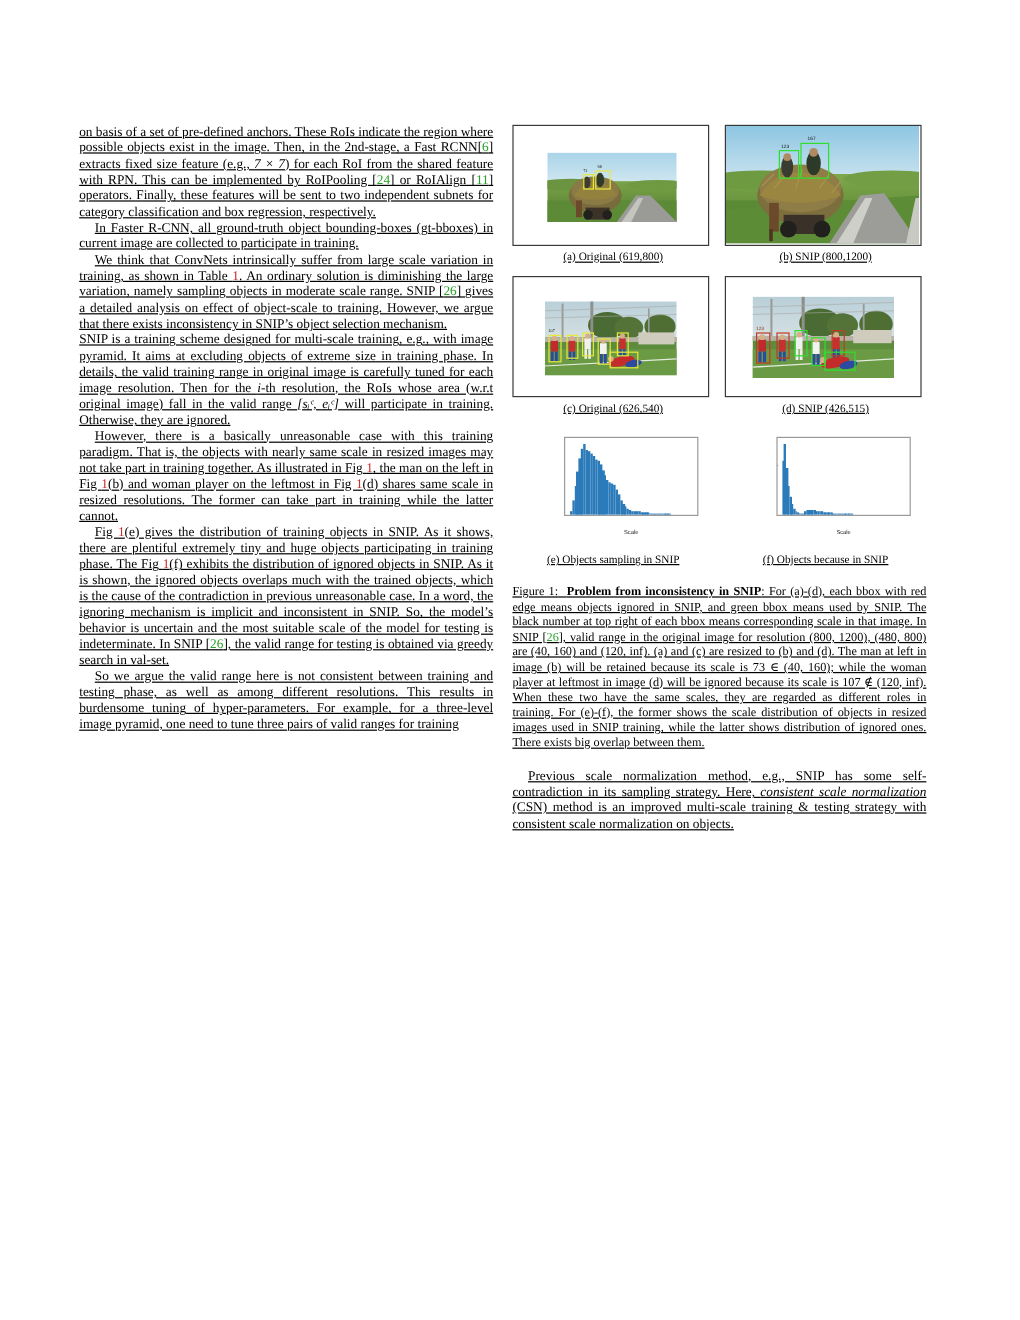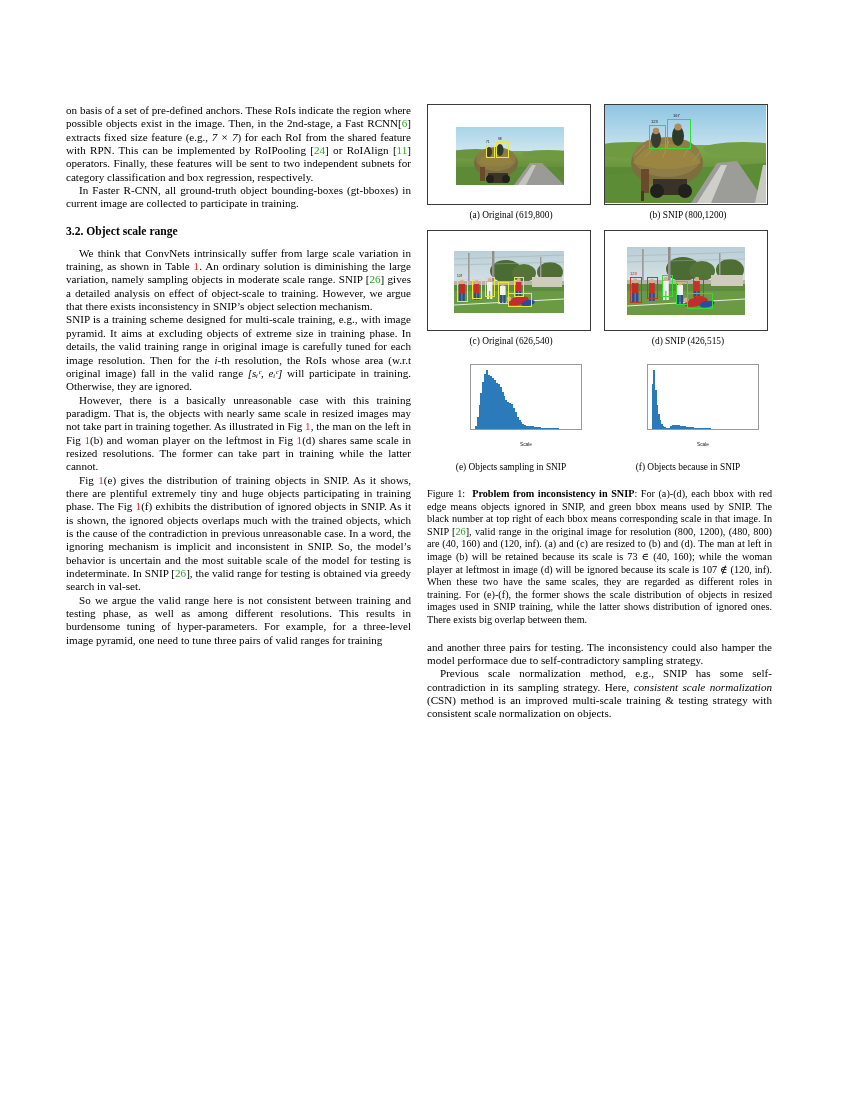--- a/index.html
+++ b/index.html
@@ -20,20 +20,21 @@
     left: 0; top: 0;
     width: 850px;
     height: 1100px;
   }
   .col {
     position: absolute;
     width: 345px;
     text-align: justify;
     font-size: 11.1px;
     line-height: 13.35px;
+    text-decoration: underline;
   }
   .col-left  { left: 66px;  top: 104px; }
   .col-right { left: 427px; top: 104px; }
 
   p {
     margin: 0 0 0 0;
     text-indent: 13px;
     text-align: justify;
   }
   p.noindent { text-indent: 0; }
@@ -182,21 +183,20 @@
 </style>
 </head>
 <body>
 
 <div class="page">
 
   <div class="col col-left">
     <p class="noindent"><span>on basis of a set of pre-defined anchors. These RoIs indicate the region where possible objects exist in the image. Then, in the 2nd-stage, a Fast RCNN[</span><span class="cite-green">6</span><span>] extracts fixed size feature (e.g., </span><span class="mathit">7 × 7</span><span>) for each RoI from the shared feature with RPN. This can be implemented by RoIPooling [</span><span class="cite-green">24</span><span>] or RoIAlign [</span><span class="cite-green">11</span><span>] operators. Finally, these features will be sent to two independent subnets for category classification and box regression, respectively.</span></p>
     <p><span>In Faster R-CNN, all ground-truth object bounding-boxes (gt-bboxes) in current image are collected to participate in training.</span></p>
 
-    <h2 class="section">3.2. Object scale range</h2>
     <p><span>We think that ConvNets intrinsically suffer from large scale variation in training, as shown in Table </span><span class="cite-red">1</span><span>. An ordinary solution is diminishing the large variation, namely sampling objects in moderate scale range. SNIP [</span><span class="cite-green">26</span><span>] gives a detailed analysis on effect of object-scale to training. However, we argue that there exists inconsistency in SNIP’s object selection mechanism.</span></p>
 
     <p class="noindent"><span>SNIP is a training scheme designed for multi-scale training, e.g., with image pyramid. It aims at excluding objects of extreme size in training phase. In details, the valid training range in original image is carefully tuned for each image resolution. Then for the </span><span class="mathit">i</span><span>-th resolution, the RoIs whose area (w.r.t original image) fall in the valid range </span><span class="mathit">[sᵢᶜ, eᵢᶜ]</span><span> will participate in training. Otherwise, they are ignored.</span></p>
     <p><span>However, there is a basically unreasonable case with this training paradigm. That is, the objects with nearly same scale in resized images may not take part in training together. As illustrated in Fig </span><span class="cite-red">1</span><span>, the man on the left in Fig </span><span class="cite-red">1</span><span>(b) and woman player on the leftmost in Fig </span><span class="cite-red">1</span><span>(d) shares same scale in resized resolutions. The former can take part in training while the latter cannot.</span></p>
     <p><span>Fig </span><span class="cite-red">1</span><span>(e) gives the distribution of training objects in SNIP. As it shows, there are plentiful extremely tiny and huge objects participating in training phase. The Fig </span><span class="cite-red">1</span><span>(f) exhibits the distribution of ignored objects in SNIP. As it is shown, the ignored objects overlaps much with the trained objects, which is the cause of the contradiction in previous unreasonable case. In a word, the ignoring mechanism is implicit and inconsistent in SNIP. So, the model’s behavior is uncertain and the most suitable scale of the model for testing is indeterminate. In SNIP [</span><span class="cite-green">26</span><span>], the valid range for testing is obtained via greedy search in val-set.</span></p>
     <p><span>So we argue the valid range here is not consistent between training and testing phase, as well as among different resolutions. This results in burdensome tuning of hyper-parameters. For example, for a three-level image pyramid, one need to tune three pairs of valid ranges for training</span></p>
   </div>
 
   <div class="col col-right">
 
@@ -604,18 +604,17 @@
           <div class="subcap">(f) Objects because in SNIP</div>
         </div>
       </div>
 
       <div class="figcaption">
         <span class="figlabel">Figure 1:</span><span>&nbsp; </span><span class="figtitle">Problem from inconsistency in SNIP</span><span><span>: For (a)-(d), each bbox with red edge means objects ignored in SNIP, and green bbox means used by SNIP. The black number at top right of each bbox means corresponding scale in that image. In SNIP [</span><span class="cite-green">26</span><span>], valid range in the original image for resolution (800, 1200), (480, 800) are (40, 160) and (120, inf). (a) and (c) are resized to (b) and (d). The man at left in image (b) will be retained because its scale is 73 ∈ (40, 160); while the woman player at leftmost in image (d) will be ignored because its scale is 107 ∉ (120, inf). When these two have the same scales, they are regarded as different roles in training. For (e)-(f), the former shows the scale distribution of objects in resized images used in SNIP training, while the latter shows distribution of ignored ones. There exists big overlap between them.</span></span>
       </div>
     </div>
 
     <div class="after-fig">
-      <p class="noindent"><span>and another three pairs for testing. The inconsistency could also hamper the model performace due to self-contradictory sampling strategy.</span></p>
       <p><span>Previous scale normalization method, e.g., SNIP has some self-contradiction in its sampling strategy. Here, </span><span class="it">consistent scale normalization</span><span> (CSN) method is an improved multi-scale training &amp; testing strategy with consistent scale normalization on objects.</span></p>
     </div>
   </div>
 
 </div>
 
 </body></html>

